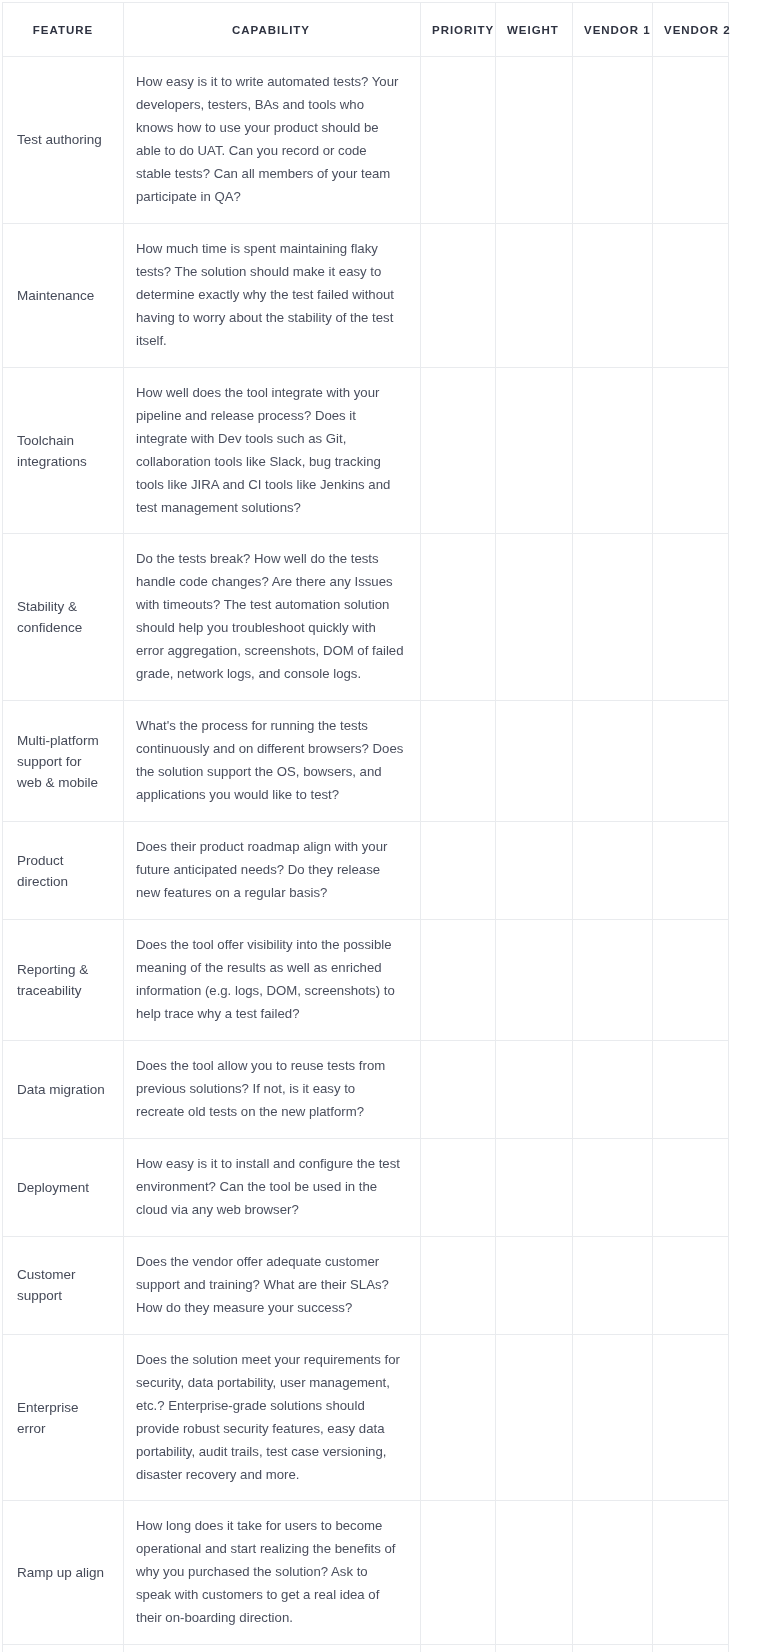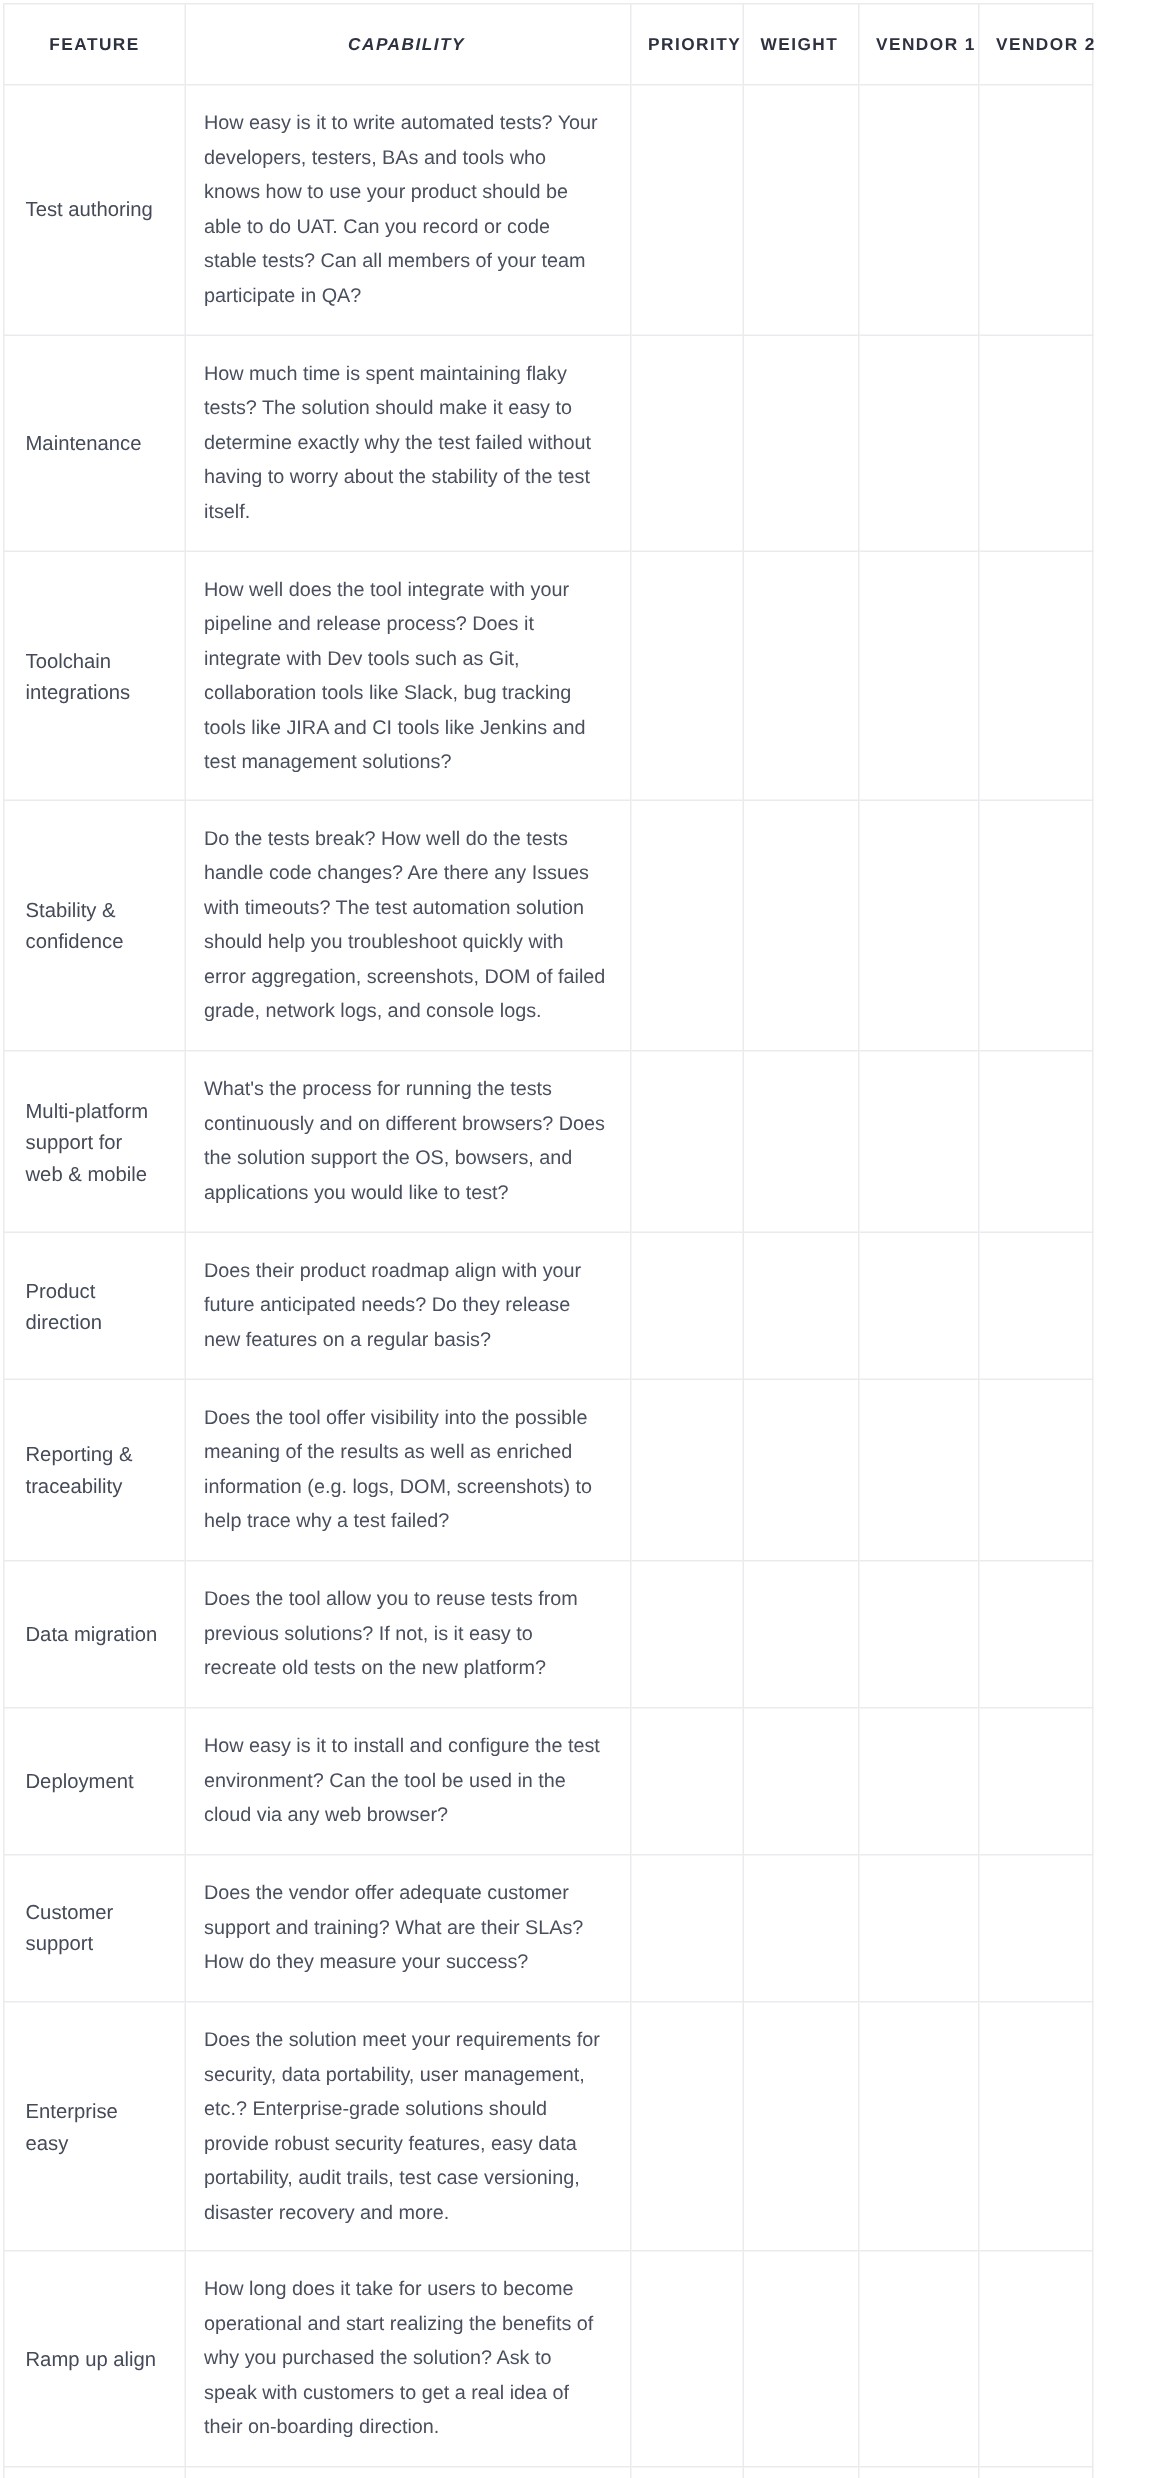--- a/index.html
+++ b/index.html
@@ -48,21 +48,21 @@
     height: 54px;
     padding: 0 14px;
     text-align: center;
     font-size: 11.5px;
     font-weight: 700;
     letter-spacing: 0.085em;
     color: #2e3240;
     text-transform: uppercase;
     white-space: nowrap;
   }
-  thead th.h-capability { padding-left: 12px; font-style: italic; }
+  thead th.h-capability { padding-left: 12px; }
   thead th.h-priority,
   thead th.h-weight,
   thead th.h-vendor1,
   thead th.h-vendor2 { padding-left: 11px; }
 
   
   td.feature {
     padding: 10px 14px;
     font-size: 13.5px;
     line-height: 1.56;
@@ -198,21 +198,21 @@
           <td class="feature">Customer support</td>
           <td class="capability">
             <span class="cap-text">Does the vendor offer adequate customer support and training? What are their SLAs? How do they measure your success?</span>
           </td>
           <td class="blank"></td>
           <td class="blank"></td>
           <td class="blank"></td>
           <td class="blank"></td>
         </tr>
         <tr>
-          <td class="feature">Enterprise easy</td>
+          <td class="feature">Enterprise error</td>
           <td class="capability">
             <span class="cap-text">Does the solution meet your requirements for security, data portability, user management, etc.? Enterprise-grade solutions should provide robust security features, easy data portability, audit trails, test case versioning, disaster recovery and more.</span>
           </td>
           <td class="blank"></td>
           <td class="blank"></td>
           <td class="blank"></td>
           <td class="blank"></td>
         </tr>
         <tr>
           <td class="feature">Ramp up align</td>

